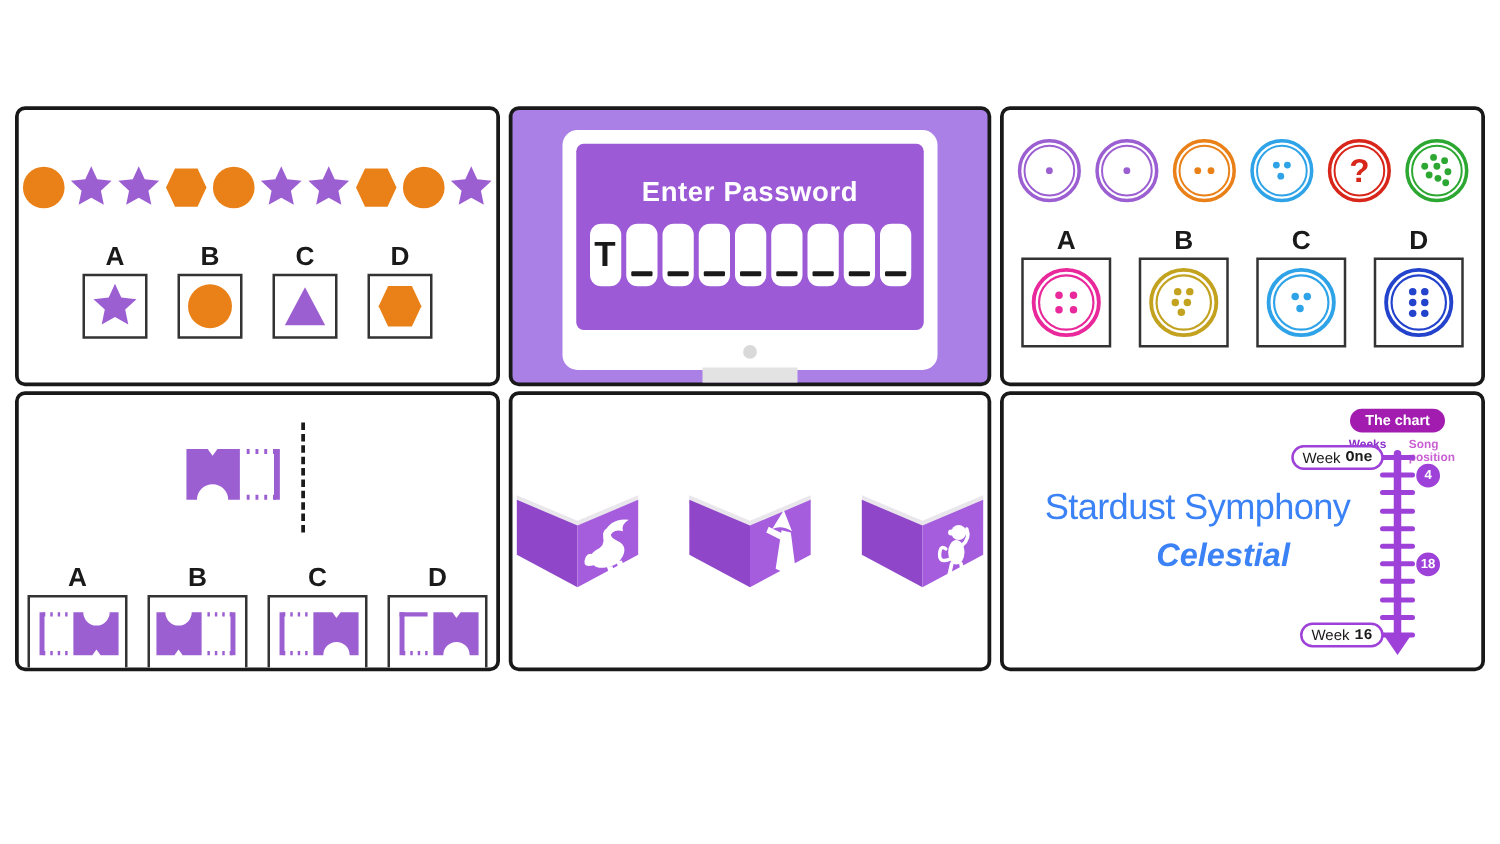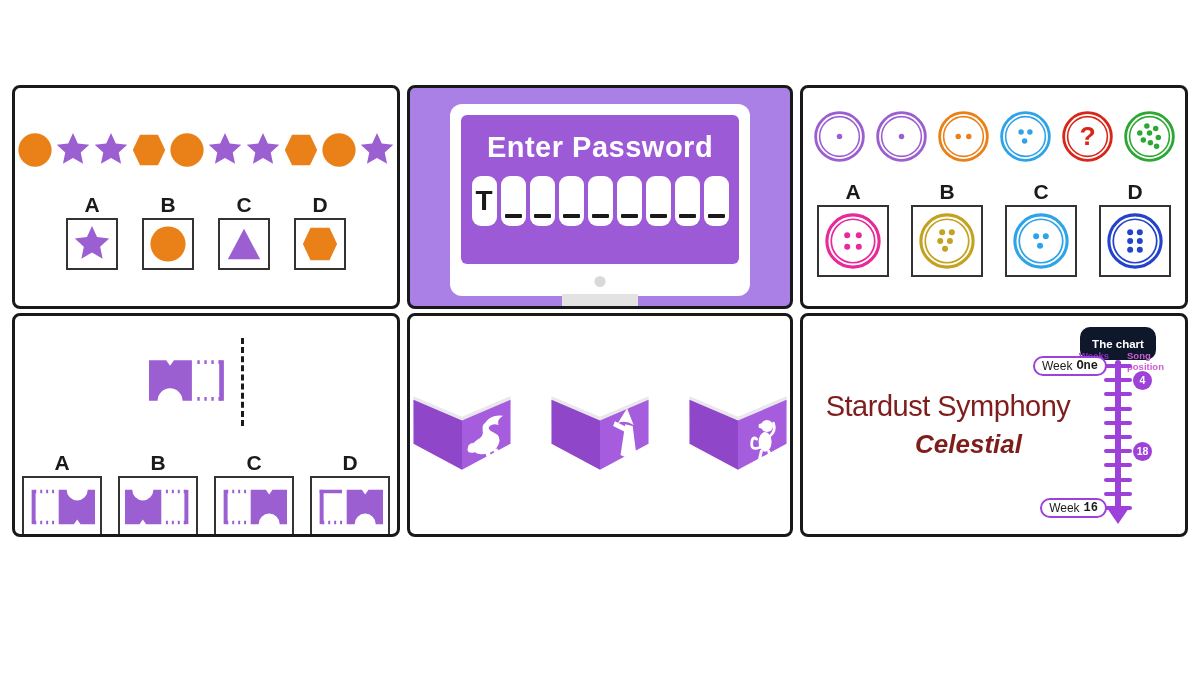--- a/index.html
+++ b/index.html
@@ -20,21 +20,21 @@
   .optbox{box-sizing:border-box;border:2px solid #333;background:#fff;display:flex;align-items:center;justify-content:center;}
 
   
   .p1 .seq{margin-top:44px;}
   .p1 .opts{margin-top:22px;}
   .p1 .optbox{width:52px;height:52px;}
 
   
   .monitor{position:absolute;left:50%;top:16px;transform:translateX(-50%);width:300px;height:192px;background:#fff;border-radius:12px;}
   .screen{position:absolute;left:11px;top:11px;right:11px;bottom:32px;background:#9c5ad6;border-radius:6px;display:flex;flex-direction:column;align-items:center;}
-  .pw-title{margin-top:16px;color:#fff;font-weight:bold;font-size:29px;letter-spacing:0.5px;}
+  .pw-title{margin-top:26px;color:#fff;font-weight:bold;font-size:22px;letter-spacing:0.5px;}
   .slots{display:flex;gap:4px;margin-top:12px;}
   .slot{position:relative;width:25px;height:50px;background:#fff;border-radius:9px;display:flex;align-items:center;justify-content:center;font-weight:800;font-size:28px;color:#1a1a1a;}
   .slot .blank{position:absolute;left:4px;right:4px;bottom:8px;height:4px;background:#1a1a1a;border-radius:1px;}
   .cam{position:absolute;left:50%;bottom:9px;transform:translateX(-50%);width:11px;height:11px;border-radius:50%;background:#d9d9d9;}
   .stand{position:absolute;left:50%;top:206px;transform:translateX(-50%);width:76px;height:16px;background:#e3e3e3;border-radius:0 0 4px 4px;}
 
   
   .p3 .seq{margin-top:22px;gap:9px;}
   .p3 .opts{margin-top:14px;gap:22px;}
   .p3 .optbox{width:72px;height:72px;}
@@ -42,25 +42,25 @@
   
   .motif-row{display:flex;justify-content:center;align-items:center;gap:14px;margin-top:22px;transform:translateX(-10px);}
   .mirror-line{width:0;height:88px;border-left:3px dashed #1a1a1a;}
   .p4 .opts{margin-top:26px;gap:16px;}
   .p4 .optbox{width:80px;height:62px;}
 
   
   .books{display:flex;justify-content:center;align-items:center;gap:26px;height:100%;padding-top:6px;box-sizing:border-box;}
 
   
-  .song-text{position:absolute;left:6px;top:0;width:278px;height:100%;display:flex;flex-direction:column;align-items:center;justify-content:center;color:#7f1d1d;}
+  .song-text{position:absolute;left:16px;top:0;width:278px;height:100%;display:flex;flex-direction:column;align-items:center;justify-content:center;color:#3b82f6;}
   .song-title{font-size:29px;letter-spacing:-0.5px;}
   .song-sub{font-size:26px;font-weight:bold;font-style:italic;margin-top:6px;margin-left:41px;}
   .timeline{position:absolute;left:250px;top:0;width:132px;height:218px;}
-  .chart-pill{position:absolute;left:27px;top:11px;width:76px;height:33px;background:#0f172a;color:#fff;font-weight:bold;font-size:11.5px;border-radius:10px;display:flex;align-items:center;justify-content:center;}
+  .chart-pill{position:absolute;left:27px;top:11px;width:76px;height:19px;background:#a21caf;color:#fff;font-weight:bold;font-size:11.5px;border-radius:10px;display:flex;align-items:center;justify-content:center;}
   .tl-weeks{position:absolute;top:34px;right:76px;font-size:9.5px;font-weight:bold;color:#8b2fc9;}
   .tl-pos{position:absolute;top:34px;left:74px;font-size:9.5px;font-weight:bold;color:#c95fd2;}
   .tl-line{position:absolute;left:62px;top:44px;width:6px;height:150px;background:#9e41d9;border-radius:3px;}
   .tl-arrow{position:absolute;left:54px;top:192px;width:0;height:0;border-left:11px solid transparent;border-right:11px solid transparent;border-top:16px solid #9e41d9;}
   .tick{position:absolute;left:51px;width:28px;height:4px;background:#9e41d9;border-radius:2px;}
   .wk-pill{position:absolute;right:78px;height:20px;box-sizing:border-box;background:#fff;border:2px solid #9e41d9;border-radius:11px;font-size:12px;color:#1a1a1a;display:flex;align-items:center;padding:0 7px;white-space:nowrap;}
   .wk-pill b{margin-left:4px;font-family:Liberation Mono, monospace;}
   .badge{position:absolute;left:80px;width:19px;height:19px;border-radius:50%;background:#9e41d9;color:#fff;font-size:10.5px;font-weight:bold;display:flex;align-items:center;justify-content:center;}
 </style>
 </head>

